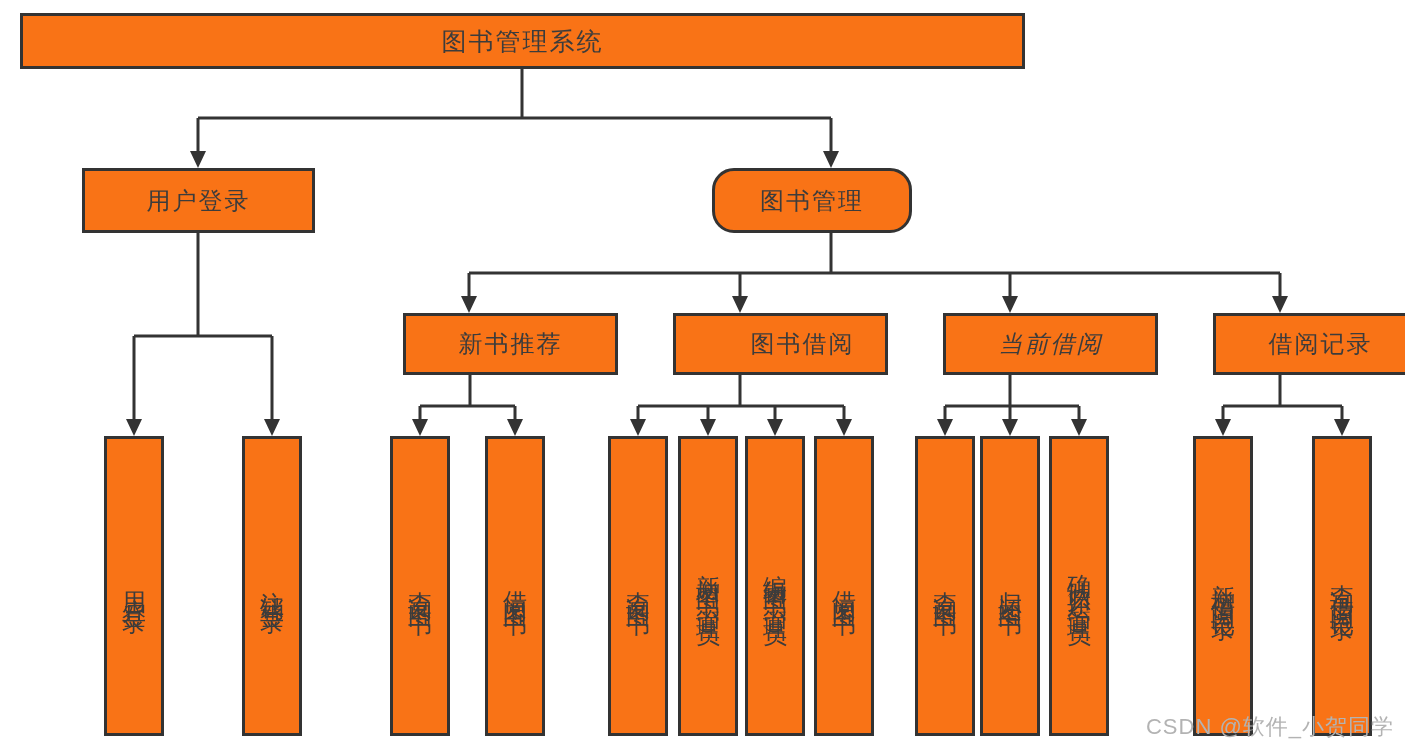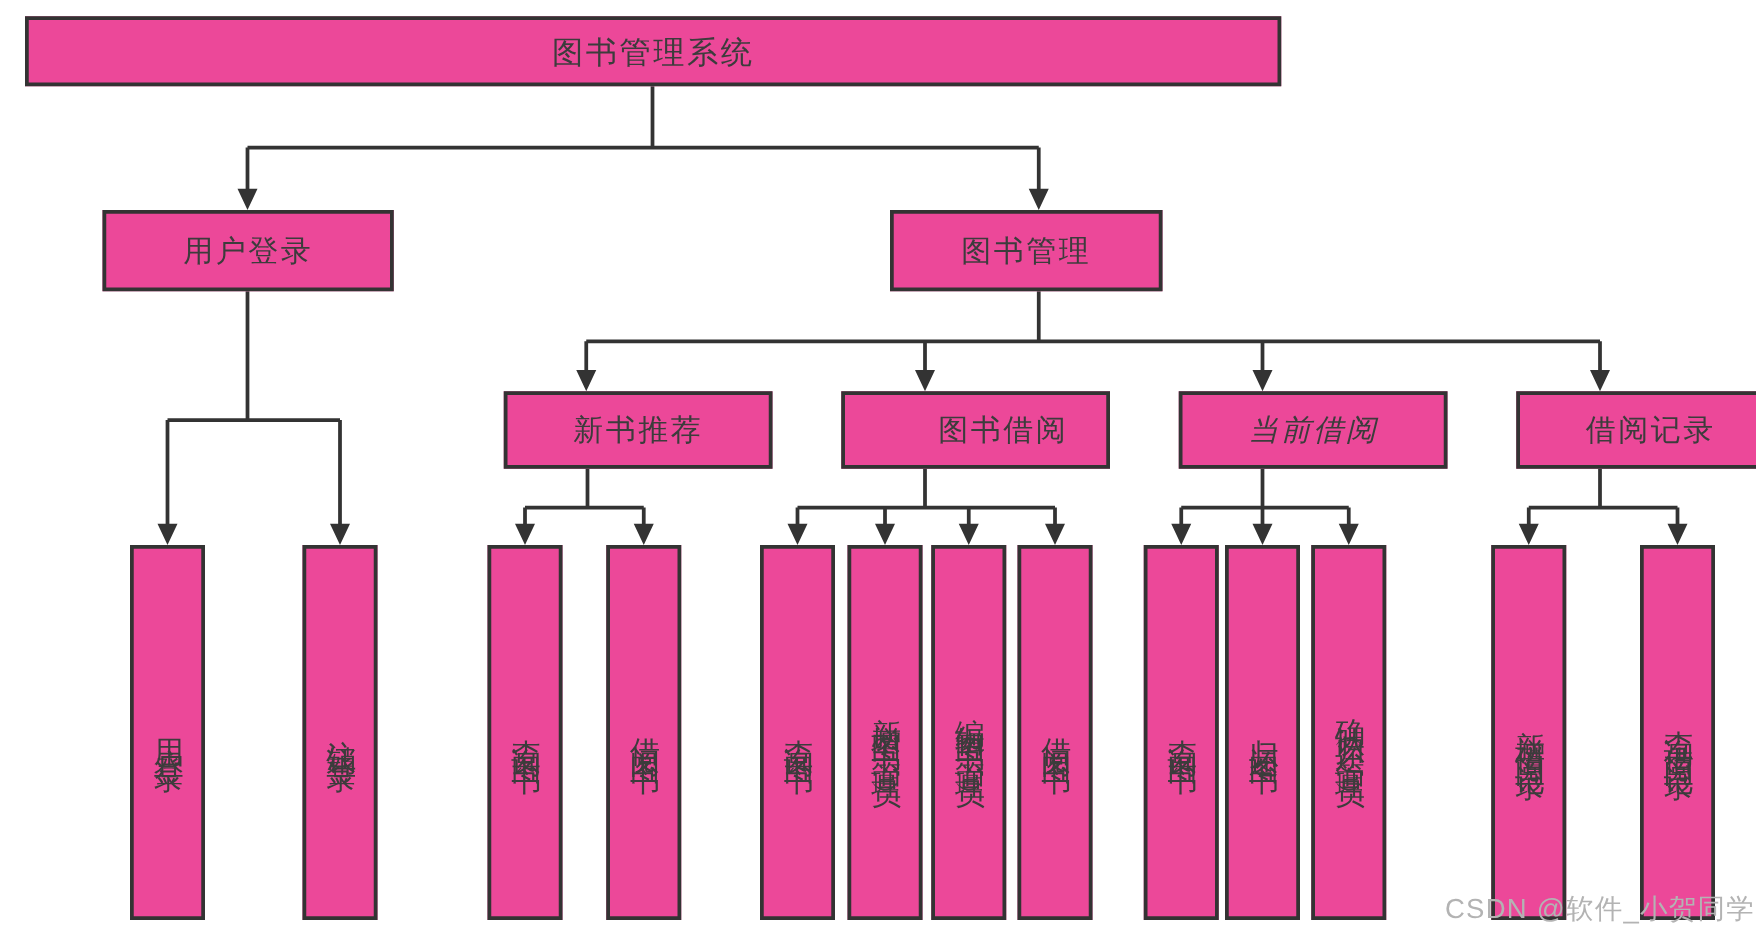--- a/index.html
+++ b/index.html
@@ -18,21 +18,21 @@
   .wires {
     position: absolute;
     left: 0;
     top: 0;
     z-index: 1;
   }
   .node {
     position: absolute;
     box-sizing: border-box;
     border: 3px solid #333333;
-    background: #ec4899;
+    background: #f97316;
     display: flex;
     align-items: center;
     justify-content: center;
     font-size: 24px;
     letter-spacing: 2px;
     color: #3c3c3c;
     z-index: 2;
     white-space: nowrap;
   }
   .root-node {
@@ -46,21 +46,21 @@
     width: 60px;
     height: 300px;
     writing-mode: vertical-rl;
     text-orientation: mixed;
     letter-spacing: 7px;
     font-size: 24px;
     line-height: 1;
   }
   .watermark {
     position: absolute;
-    right: 1px;
+    right: 11px;
     top: 712px;
     font-size: 22px;
     color: #b3b3b3;
     letter-spacing: 1px;
     z-index: 3;
     white-space: nowrap;
   }
 </style>
 </head>
 <body>
@@ -124,21 +124,21 @@
         M1002 419 h16 L1010 436 Z
         M1071 419 h16 L1079 436 Z
         M1215 419 h16 L1223 436 Z
         M1334 419 h16 L1342 436 Z"></path>
     </g>
   </svg>
 
   <div class="node root-node">图书管理系统</div>
 
   <div class="node l2" style="left:82px; width:233px;">用户登录</div>
-  <div class="node l2" style="left:712px; width:218px;">图书管理</div>
+  <div class="node l2" style="left:712px; width:200px;border-radius:22px;">图书管理</div>
 
   <div class="node l3" style="left:363px;">新书推荐</div>
   <div class="node l3" style="left:633px;padding-left:44px;">图书借阅</div>
   <div class="node l3" style="left:903px;font-style:italic;">当前借阅</div>
   <div class="node l3" style="left:1173px;">借阅记录</div>
 
   <div class="node leaf" style="left:104px;">用户登录</div>
   <div class="node leaf" style="left:242px;">注销登录</div>
 
   <div class="node leaf" style="left:390px;">查询图书</div>

